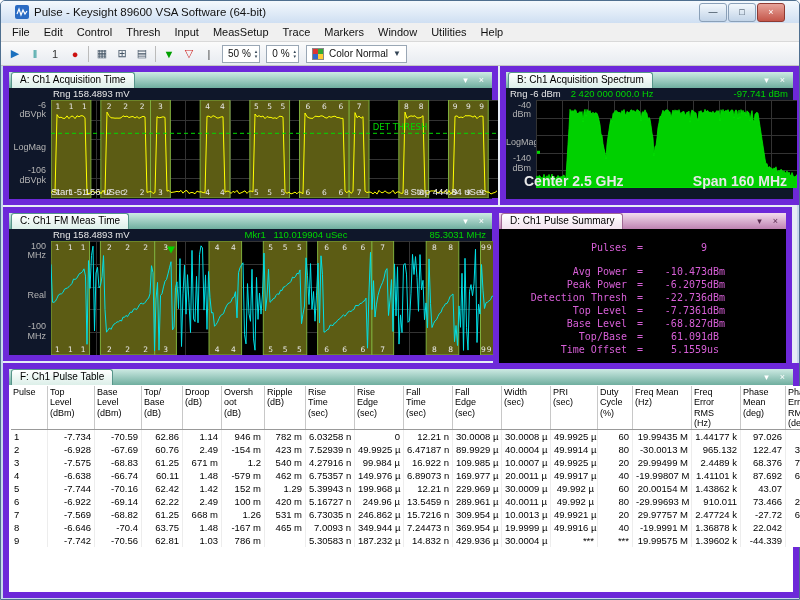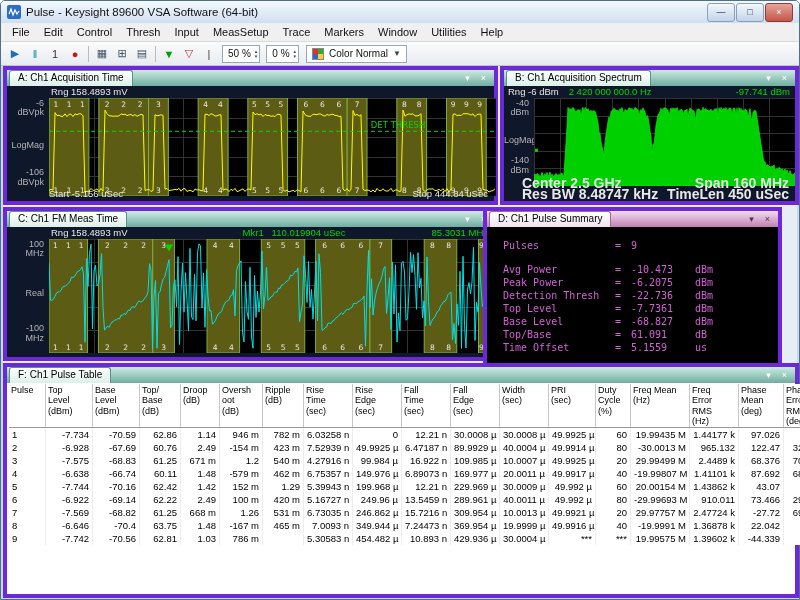--- a/index.html
+++ b/index.html
@@ -1,35 +1,35 @@
 <!DOCTYPE html>
 <html><head>
 <meta charset="utf-8">
 <style>
   html,body{margin:0;padding:0;background:#fff;}
   body{width:800px;height:600px;position:relative;overflow:hidden;font-family:"Liberation Sans",sans-serif;}
   .window{position:absolute;inset:0;border:1px solid #4f6f8f;border-radius:5px 5px 0 0;background:#e6edf5;box-shadow:inset 0 0 0 2px #c7d9ec;}
-  .titlebar{height:22px;background:linear-gradient(#f4f9fd,#cfdff2);border-radius:4px 4px 0 0;display:flex;align-items:center;padding:0 6px;font-size:11.5px;color:#111;}
+  .titlebar{height:22px;background:linear-gradient(#f4f9fd,#cfdff2);border-radius:4px 4px 0 0;display:flex;align-items:center;padding:0 14px;font-size:11.5px;color:#111;}
   .title-text{margin-left:5px;}
   .caption-btns{margin-left:auto;display:flex;gap:1px;}
   .cap-btn{width:26px;height:17px;display:flex;align-items:center;justify-content:center;font-size:9px;color:#234;
     background:linear-gradient(#f3f8fc,#c2d4e8);border:1px solid #8aa0b8;border-radius:3px;}
   .cap-btn.close{background:linear-gradient(#e8a49a,#c4564a);color:#fff;border-color:#8f3a32;}
   .menubar{height:18px;background:#f0f0f0;border-bottom:1px solid #d9d9d9;display:flex;align-items:center;font-size:11px;padding-left:4px;color:#111;text-align:center;}
   .menu-item{padding:1px 7px;}
   .toolbar{height:23px;background:linear-gradient(#fbfbfb,#e7ebf1);border-bottom:1px solid #c4c4c4;display:flex;align-items:center;padding:0 4px;}
   .tb-btn{width:20px;height:19px;display:flex;align-items:center;justify-content:center;font-size:11px;border-radius:2px;}
   .tb-sep{width:1px;height:16px;background:#bbb;margin:0 3px;}
   .spin{display:flex;align-items:center;border:1px solid #9aa7b5;background:#fff;height:16px;font-size:10px;padding:0 2px 0 5px;margin:0 3px;color:#111;}
   .spin .arrows{display:flex;flex-direction:column;font-size:5px;line-height:5px;color:#345;margin-left:4px;}
   .combo{display:flex;align-items:center;border:1px solid #9aa7b5;background:#fff;height:16px;font-size:10px;padding:0 5px;margin-left:4px;gap:5px;color:#111;}
   .swatch{width:10px;height:10px;display:grid;grid-template-columns:1fr 1fr;grid-template-rows:1fr 1fr;border:1px solid #888;}
   .swatch i{display:block;}
   .combo .chev{font-size:8px;color:#345;}
-  .panel{position:absolute;background:#000;border:4px solid #6d28d9;box-sizing:border-box;}
+  .panel{position:absolute;background:#000;border:6px solid #6d28d9;box-sizing:border-box;}
   .tabstrip{position:absolute;left:0;top:0;right:0;height:16px;background:linear-gradient(#cdeae3,#6fae9f);display:flex;align-items:flex-end;}
   .pink .tabstrip{background:linear-gradient(#f3dcee,#bf82b2);}
   .tab{height:14px;background:linear-gradient(#ffffff,#dcefe9);border:1px solid #57958a;border-bottom:none;border-radius:3px 3px 0 0;font-size:10px;padding:1px 8px 0;margin-left:2px;white-space:nowrap;color:#000;}
   .pink .tab{border-color:#a06a94;background:linear-gradient(#ffffff,#f2e2ee);}
   .strip-btns{margin-left:auto;display:flex;align-items:center;gap:3px;padding-right:4px;height:16px;}
   .strip-btn{width:13px;height:12px;font-size:9px;color:#fff;display:flex;align-items:center;justify-content:center;}
   .content{position:absolute;left:0;top:16px;right:0;bottom:0;background:#0f172a;font-size:10px;}
   .content.white{background:#fff;}
   .topline{position:absolute;top:0;left:0;right:0;height:12px;display:flex;color:#e8e8e8;font-size:9.5px;line-height:12px;}
   .botline{position:absolute;bottom:1px;left:42px;right:6px;height:12px;display:flex;justify-content:space-between;color:#e8e8e8;font-size:9.5px;line-height:12px;}
@@ -259,24 +259,20 @@
             <line x1="0" y1="88.5" x2="261" y2="88.5" stroke="#333" stroke-width="1"></line>
           </g>
           <polygon points="0,88 0,77.4 1,75.9 2,78.3 3,75.6 4,76.0 5,77.5 6,78.2 7,77.6 8,74.3 9,77.2 10,78.2 11,75.7 12,78.2 13,74.4 14,77.9 15,77.3 16,74.0 17,78.9 18,76.2 19,78.7 20,78.1 21,77.0 22,75.4 23,77.0 24,77.2 25,76.8 26,76.7 27,75.5 28,75.0 29,77.9 30,76.3 31,60.6 32,44.4 33,28.3 34,9.3 35,13.0 36,10.4 37,12.6 38,10.5 39,9.5 40,10.6 41,13.9 42,13.2 43,13.0 44,11.5 45,13.2 46,11.5 47,22.0 48,12.0 49,9.3 50,16.1 51,9.4 52,10.6 53,12.0 54,10.6 55,13.6 56,13.5 57,12.2 58,13.8 59,12.8 60,13.0 61,13.3 62,16.1 63,20.1 64,24.8 65,34.1 66,35.6 67,43.8 68,48.5 69,52.6 70,58.6 71,44.4 72,36.8 73,30.3 74,23.6 75,18.8 76,22.2 77,13.7 78,12.4 79,11.6 80,10.2 81,11.6 82,12.3 83,12.8 84,12.4 85,13.4 86,10.6 87,12.2 88,9.5 89,13.6 90,16.0 91,11.4 92,12.2 93,13.0 94,11.7 95,9.8 96,10.2 97,11.2 98,10.5 99,12.0 100,12.1 101,9.5 102,10.3 103,10.9 104,12.2 105,21.0 106,12.8 107,11.5 108,13.2 109,9.8 110,12.4 111,13.3 112,20.7 113,17.4 114,19.3 115,25.4 116,33.1 117,38.1 118,55.7 119,46.4 120,45.8 121,37.7 122,27.6 123,22.7 124,16.4 125,16.4 126,13.4 127,10.2 128,13.0 129,10.9 130,9.8 131,10.3 132,9.9 133,12.0 134,11.9 135,18.7 136,13.6 137,10.0 138,13.3 139,9.8 140,12.3 141,10.0 142,13.0 143,9.6 144,13.0 145,13.4 146,12.1 147,11.7 148,11.4 149,16.1 150,14.0 151,12.1 152,12.5 153,11.1 154,22.1 155,13.0 156,9.9 157,11.3 158,11.4 159,12.7 160,12.9 161,18.8 162,20.3 163,11.2 164,12.4 165,10.6 166,13.3 167,12.5 168,12.8 169,9.3 170,12.1 171,10.7 172,10.8 173,13.1 174,11.8 175,13.1 176,12.6 177,11.2 178,13.6 179,12.8 180,11.8 181,10.5 182,11.9 183,10.5 184,20.8 185,9.7 186,13.2 187,9.4 188,12.4 189,10.9 190,10.6 191,11.0 192,9.6 193,12.1 194,12.6 195,10.2 196,9.9 197,10.4 198,17.9 199,11.3 200,9.8 201,11.1 202,19.0 203,10.0 204,18.2 205,9.6 206,13.5 207,10.3 208,13.5 209,11.8 210,15.8 211,10.8 212,12.0 213,12.8 214,21.1 215,14.4 216,10.6 217,19.8 218,22.2 219,14.3 220,13.1 221,12.2 222,13.3 223,19.8 224,26.3 225,32.9 226,39.4 227,45.9 228,52.4 229,58.9 230,64.3 231,63.5 232,68.0 233,66.7 234,67.0 235,68.6 236,68.3 237,70.0 238,67.8 239,69.1 240,66.8 241,71.5 242,71.8 243,70.2 244,72.0 245,69.2 246,70.2 247,72.7 248,70.7 249,73.1 250,72.7 251,70.9 252,74.3 253,72.0 254,74.7 255,76.3 256,72.5 257,75.4 258,77.3 259,76.2 260,76.5 261,74.6 261,88" fill="#00d000" stroke="#00e800" stroke-width="0.8"></polygon>
           <rect x="1" y="50.8" width="3" height="3" fill="#00d800"></rect>
         </svg>
       <div class="b-bot">
         <div class="row">
           <span>Center 2.5 GHz</span>
           <span>Span 160 MHz</span>
         </div>
-        <div class="row">
-          <span>Res BW 8.48747 kHz</span>
-          <span>TimeLen 450 uSec</span>
-        </div>
       </div>
     </div>
   </div>
 
   <div class="panel" id="panelC" style="left:2px;top:206px;width:495px;height:154px;">
     <div class="tabstrip">
       <div class="tab">C: Ch1 FM Meas Time</div>
       <div class="strip-btns">
         <span class="strip-btn">▾</span>
         <span class="strip-btn">×</span>
@@ -361,21 +357,21 @@
           <text x="438.252282540352" y="9" fill="#e8e8e8" font-size="7.5" text-anchor="middle" font-family="DejaVu Sans, sans-serif">9</text>
           <text x="438.252282540352" y="111" fill="#e8e8e8" font-size="7.5" text-anchor="middle" font-family="DejaVu Sans, sans-serif">9</text>
           <text x="444.08409418011735" y="9" fill="#e8e8e8" font-size="7.5" text-anchor="middle" font-family="DejaVu Sans, sans-serif">9</text>
           <text x="444.08409418011735" y="111" fill="#e8e8e8" font-size="7.5" text-anchor="middle" font-family="DejaVu Sans, sans-serif">9</text>
           <polyline points="0.0,23.4 1.5,61.2 3.0,61.3 4.5,60.1 6.0,57.2 7.5,53.9 9.0,53.0 10.5,52.8 12.0,51.4 13.5,48.2 15.0,47.5 16.5,46.9 18.0,45.7 19.5,44.2 21.0,42.4 22.5,38.1 24.0,38.4 25.5,37.6 27.0,35.0 28.5,32.5 30.0,32.1 31.5,30.5 33.0,27.8 34.5,35.1 36.0,103.3 37.5,19.6 39.0,47.4 40.5,14.4 42.0,5.2 43.5,90.0 45.0,32.0 46.5,26.3 48.0,46.9 49.5,44.4 51.0,35.8 52.5,14.6 54.0,68.6 55.5,91.2 57.0,89.1 58.5,86.9 60.0,88.4 61.5,85.3 63.0,83.1 64.5,82.3 66.0,80.9 67.5,80.8 69.0,79.4 70.5,80.0 72.0,76.2 73.5,76.3 75.0,74.4 76.5,75.7 78.0,73.2 79.5,71.0 81.0,71.4 82.5,68.3 84.0,67.7 85.5,68.7 87.0,66.4 88.5,63.7 90.0,62.0 91.5,62.8 93.0,62.7 94.5,61.0 96.0,58.5 97.5,57.4 99.0,52.8 100.5,24.7 102.0,31.6 103.5,109.7 105.0,58.0 106.5,41.4 108.0,109.2 109.5,54.4 111.0,52.8 112.5,45.9 114.0,40.2 115.5,38.5 117.0,32.9 118.5,26.8 120.0,20.7 121.5,88.9 123.0,86.1 124.5,46.7 126.0,40.8 127.5,67.6 129.0,17.6 130.5,105.5 132.0,52.8 133.5,24.1 135.0,73.2 136.5,33.7 138.0,61.8 139.5,91.5 141.0,9.4 142.5,77.9 144.0,80.6 145.5,35.4 147.0,81.8 148.5,13.7 150.0,4.8 151.5,6.9 153.0,69.1 154.5,33.9 156.0,88.4 157.5,30.5 159.0,56.8 160.5,71.9 162.0,71.6 163.5,85.3 165.0,83.6 166.5,81.2 168.0,77.6 169.5,74.6 171.0,73.6 172.5,72.6 174.0,68.2 175.5,64.9 177.0,62.5 178.5,61.8 180.0,60.8 181.5,56.8 183.0,56.2 184.5,50.7 186.0,76.9 187.5,31.7 189.0,26.8 190.5,24.0 192.0,21.8 193.5,93.5 195.0,102.9 196.5,42.6 198.0,72.8 199.5,80.3 201.0,28.3 202.5,97.9 204.0,109.2 205.5,36.4 207.0,78.4 208.5,52.0 210.0,73.1 211.5,53.1 213.0,12.1 214.5,69.9 216.0,56.0 217.5,28.0 219.0,61.3 220.5,60.0 222.0,57.8 223.5,57.3 225.0,54.4 226.5,52.8 228.0,53.3 229.5,49.2 231.0,49.5 232.5,46.0 234.0,45.7 235.5,44.2 237.0,42.8 238.5,42.0 240.0,40.3 241.5,36.1 243.0,36.9 244.5,35.5 246.0,32.3 247.5,32.9 249.0,28.9 250.5,82.7 252.0,73.2 253.5,65.0 255.0,16.8 256.5,34.7 258.0,63.5 259.5,22.6 261.0,68.2 262.5,50.5 264.0,80.2 265.5,54.1 267.0,22.2 268.5,81.9 270.0,14.8 271.5,33.7 273.0,91.2 274.5,90.6 276.0,88.8 277.5,88.3 279.0,84.2 280.5,84.2 282.0,84.6 283.5,82.0 285.0,81.6 286.5,79.3 288.0,78.2 289.5,77.1 291.0,75.2 292.5,73.9 294.0,75.3 295.5,73.2 297.0,71.1 298.5,70.2 300.0,70.5 301.5,69.1 303.0,68.4 304.5,64.5 306.0,64.5 307.5,64.7 309.0,62.5 310.5,62.4 312.0,60.5 313.5,59.9 315.0,57.1 316.5,107.2 318.0,50.9 319.5,11.3 321.0,68.6 322.5,39.7 324.0,76.0 325.5,63.1 327.0,54.3 328.5,48.8 330.0,44.8 331.5,41.7 333.0,37.2 334.5,29.8 336.0,27.6 337.5,74.5 339.0,59.1 340.5,38.6 342.0,90.5 343.5,22.9 345.0,74.9 346.5,25.8 348.0,103.1 349.5,73.9 351.0,91.6 352.5,24.1 354.0,22.4 355.5,33.1 357.0,81.3 358.5,79.8 360.0,52.2 361.5,13.4 363.0,33.5 364.5,15.6 366.0,36.4 367.5,70.3 369.0,13.6 370.5,48.9 372.0,39.3 373.5,78.7 375.0,61.9 376.5,86.9 378.0,17.9 379.5,62.5 381.0,86.5 382.5,82.7 384.0,79.8 385.5,78.7 387.0,75.3 388.5,72.4 390.0,71.4 391.5,67.1 393.0,65.2 394.5,62.7 396.0,62.5 397.5,59.7 399.0,55.7 400.5,54.1 402.0,53.0 403.5,100.7 405.0,84.5 406.5,104.5 408.0,64.9 409.5,86.3 411.0,32.3 412.5,109.4 414.0,17.3 415.5,86.4 417.0,109.1 418.5,50.2 420.0,43.6 421.5,54.7 423.0,42.9 424.5,8.2 426.0,101.5 427.5,63.2 429.0,73.1 430.5,23.5 432.0,49.4 433.5,67.5 435.0,61.8 436.5,61.2 438.0,59.8 439.5,58.8 441.0,55.1 442.5,55.4 444.0,54.2 445.5,50.1 447.0,49.9" fill="none" stroke="#00e0e6" stroke-width="1"></polyline>
           <polygon points="120.01662449332221,12.377232999999999 116.01662449332221,5.377232999999999 124.01662449332221,5.377232999999999" fill="#00d800"></polygon>
         </svg>
     </div>
   </div>
 
-  <div class="panel pink" id="panelD" style="left:482px;top:206px;width:299px;height:172px;">
+  <div class="panel pink" id="panelD" style="left:492px;top:206px;width:299px;height:172px;text-align:right;">
     <div class="tabstrip">
       <div class="tab">D: Ch1 Pulse Summary</div>
       <div class="strip-btns">
         <span class="strip-btn" style="color:#5a2a50">▾</span>
         <span class="strip-btn" style="color:#5a2a50">×</span>
       </div>
     </div>
     <div class="sumwrap">
         <div class="sumrow first">
           <span class="lbl">Pulses</span>
@@ -654,22 +650,22 @@
             </tr>
             <tr>
               <td>9</td>
               <td>-7.742</td>
               <td>-70.56</td>
               <td>62.81</td>
               <td>1.03</td>
               <td>786 m</td>
               <td></td>
               <td>5.30583 n</td>
-              <td>454.482 µ</td>
-              <td>10.893 n</td>
+              <td>187.232 µ</td>
+              <td>14.832 n</td>
               <td>429.936 µ</td>
               <td>30.0004 µ</td>
               <td>***</td>
               <td>***</td>
               <td>19.99575 M</td>
               <td>1.39602 k</td>
               <td>-44.339</td>
               <td>1.338</td>
             </tr>
           </tbody>

